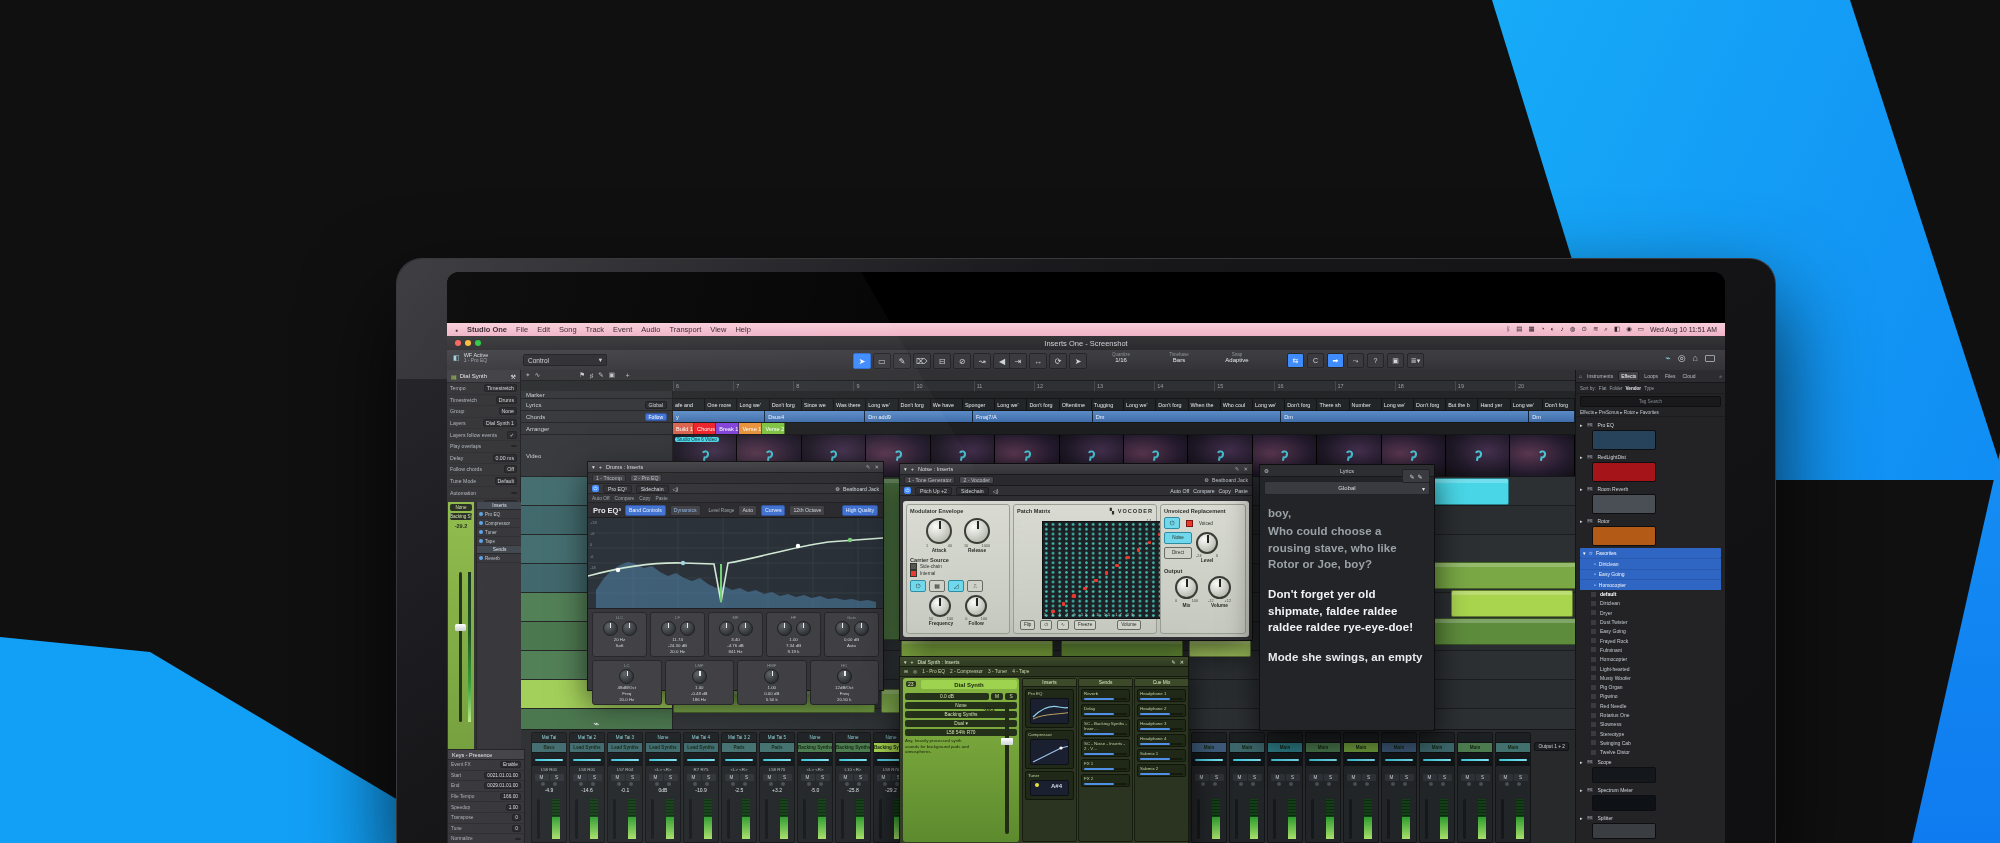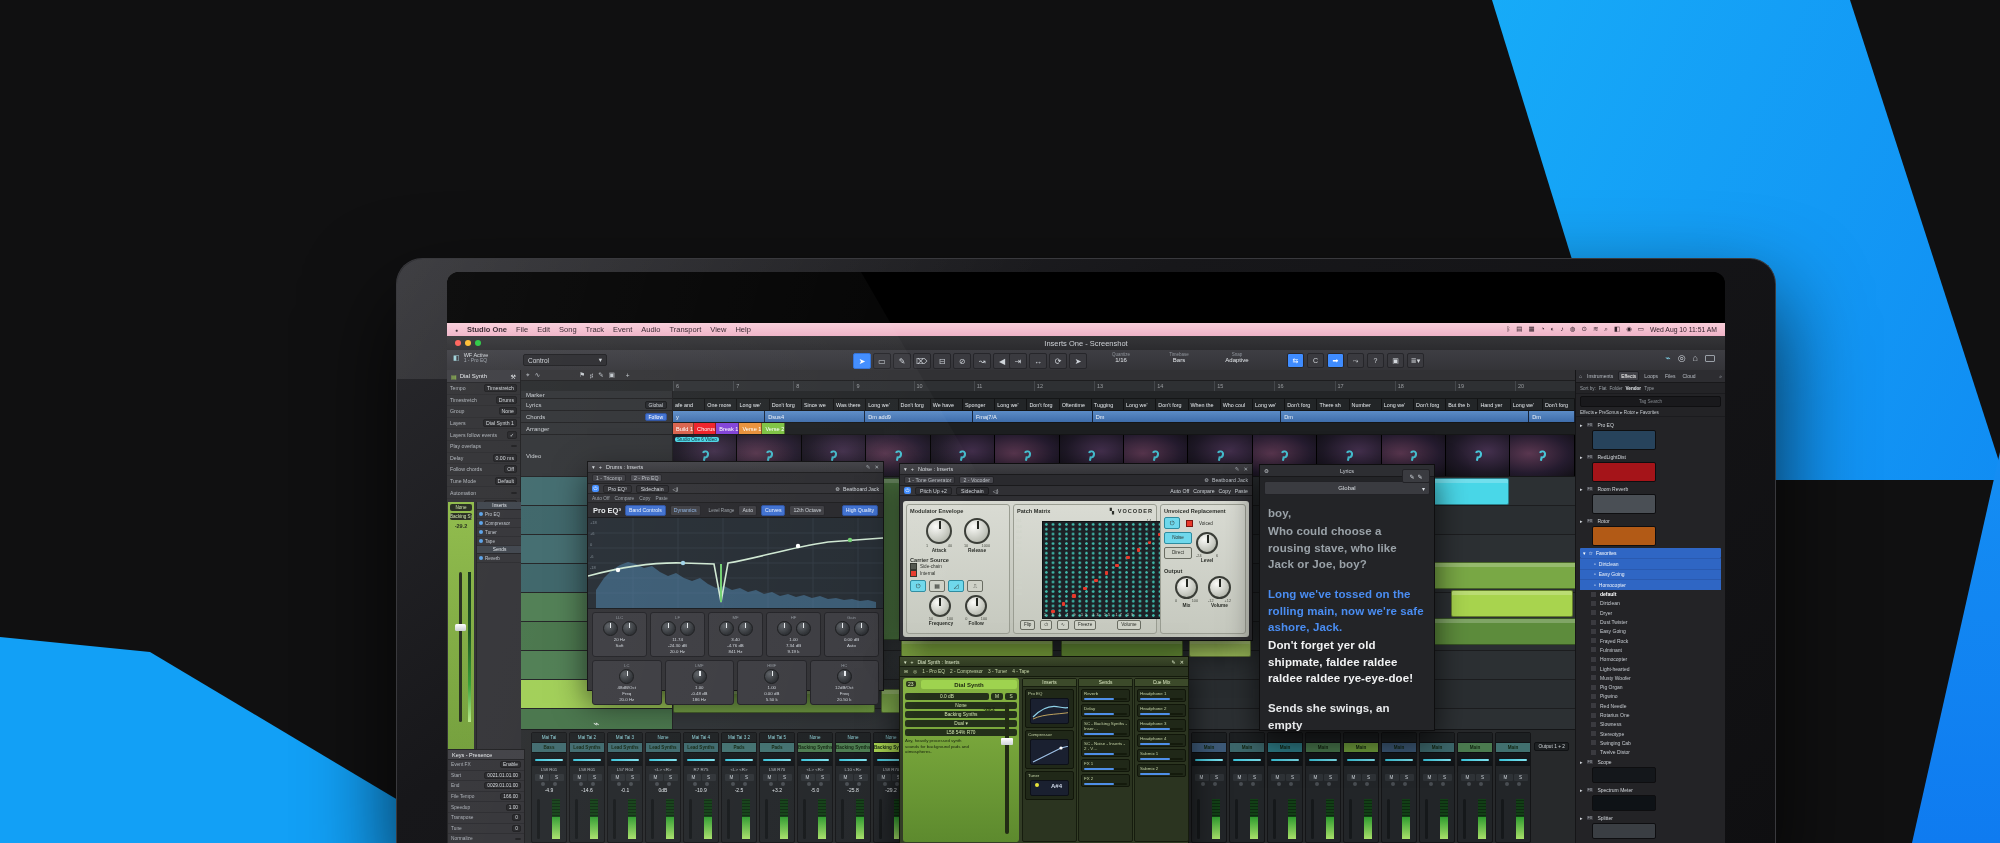--- a/index.html
+++ b/index.html
@@ -1414,26 +1414,25 @@
           <span>Global</span>
           <span style="position:absolute;right:4px;">▾</span>
         </div>
         <div class="lyr-pen">
           <span>✎</span>
             <span>✎</span>
         </div>
         <div class="lyr-text">
 
         <p style="color: rgb(154, 162, 168);">boy,</p>
-            <p style="color: rgb(154, 162, 168);">Who could choose a rousing stave, who like Jack or Joe, boy?</p>
+            <p style="color: rgb(154, 162, 168);">Who could choose a rousing stave, who like Rotor or Joe, boy?</p>
             <p></p>
-            <p style="color: rgb(74, 141, 242);">Long we've tossed on the rolling main, now we're safe ashore, Jack.</p>
             <p style="color: rgb(242, 243, 244);">Don't forget yer old shipmate, faldee raldee raldee raldee rye-eye-doe!</p>
             <p></p>
-            <p style="color: rgb(232, 234, 236);">Sends she swings, an empty</p>
+            <p style="color: rgb(232, 234, 236);">Mode she swings, an empty</p>
           </div>
       </div>
 
       <div class="r dsyn">
         <div class="ds-title">
           <span>▾</span>
             <span>+</span>
           <span>Dial Synth : Inserts</span>
           <span style="margin-left:auto;display:flex;gap:4px;">
               <span>✎</span>

